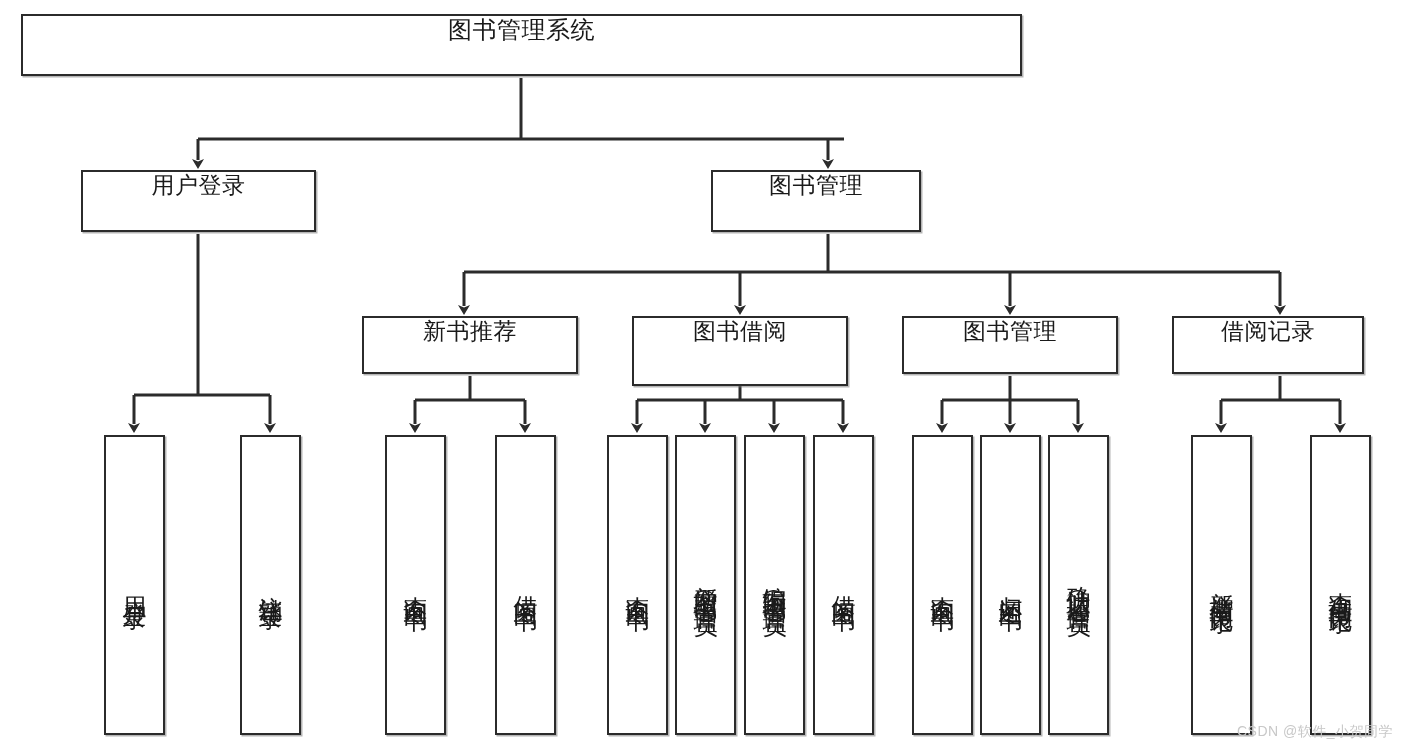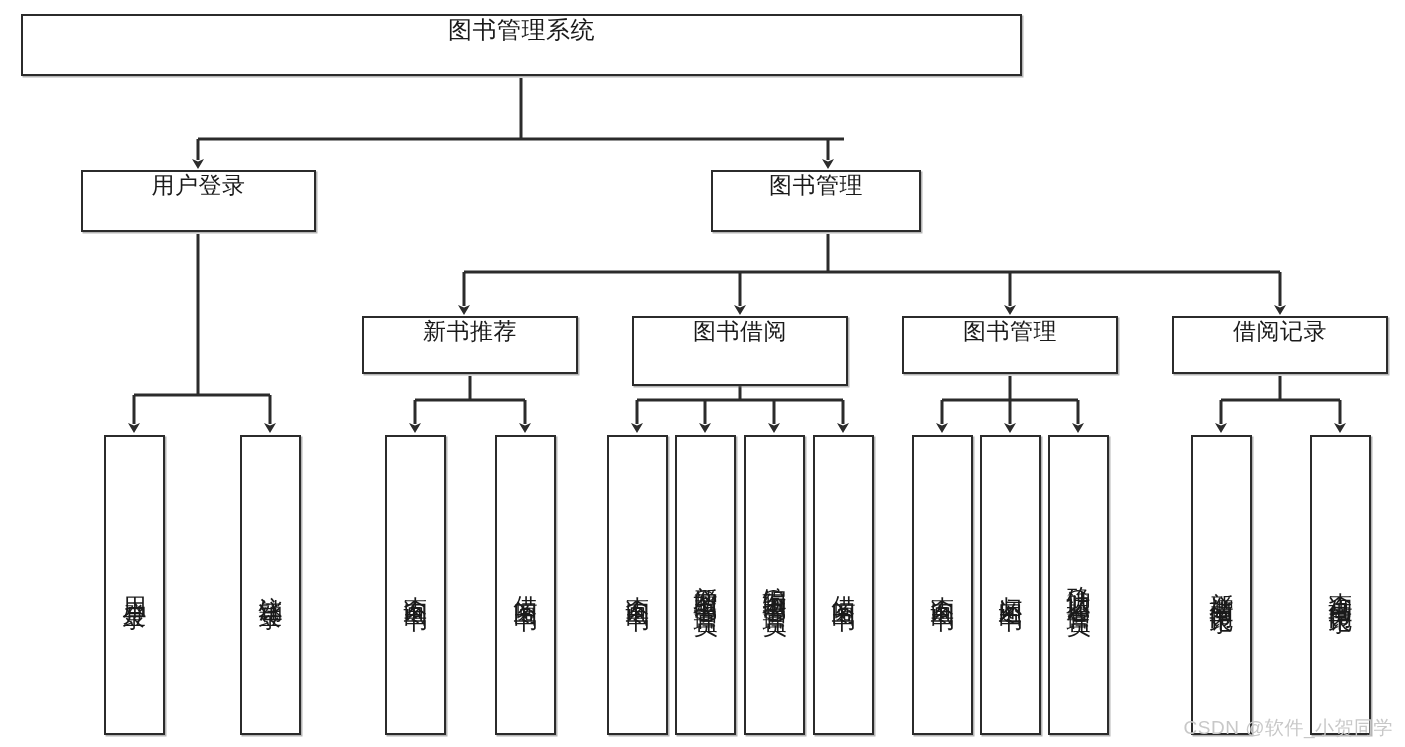--- a/index.html
+++ b/index.html
@@ -38,21 +38,21 @@
     font-size:24px;
     letter-spacing:4px;
     line-height:1.0;
   }
   .node.root .label{font-size:24px;}
   svg#connectors{position:absolute;left:0;top:0;width:1405px;height:747px;pointer-events:none;}
   #watermark{
     position:absolute;
     right:12px;
     bottom:6px;
-    font-size:19px;
+    font-size:14px;
     color:#c8c8c8;
     white-space:nowrap;
     letter-spacing:0.5px;
   }
 </style>
 </head>
 <body>
 
 <div id="diagram-root">
 
@@ -119,21 +119,21 @@
 
   <div class="node horizontal" style="left:362px;top:316px;width:216px;height:58px;">
     <span class="label">新书推荐</span>
   </div>
   <div class="node horizontal" style="left:632px;top:316px;width:216px;height:70px;">
     <span class="label">图书借阅</span>
   </div>
   <div class="node horizontal" style="left:902px;top:316px;width:216px;height:58px;">
     <span class="label">图书管理</span>
   </div>
-  <div class="node horizontal" style="left:1172px;top:316px;width:216px;height:58px;">
+  <div class="node horizontal" style="left:1172px;top:316px;width:192px;height:58px;">
     <span class="label">借阅记录</span>
   </div>
 
   <div class="node vertical" style="left:104px;top:435px;width:61px;height:300px;">
     <span class="label">用户登录</span>
   </div>
   <div class="node vertical" style="left:240px;top:435px;width:61px;height:300px;">
     <span class="label">注销登录</span>
   </div>
 

